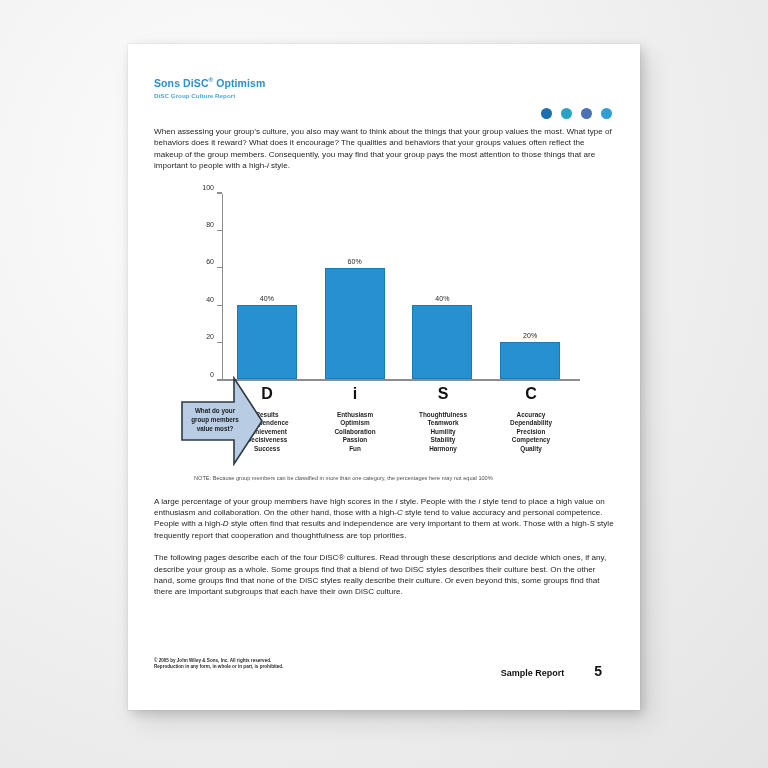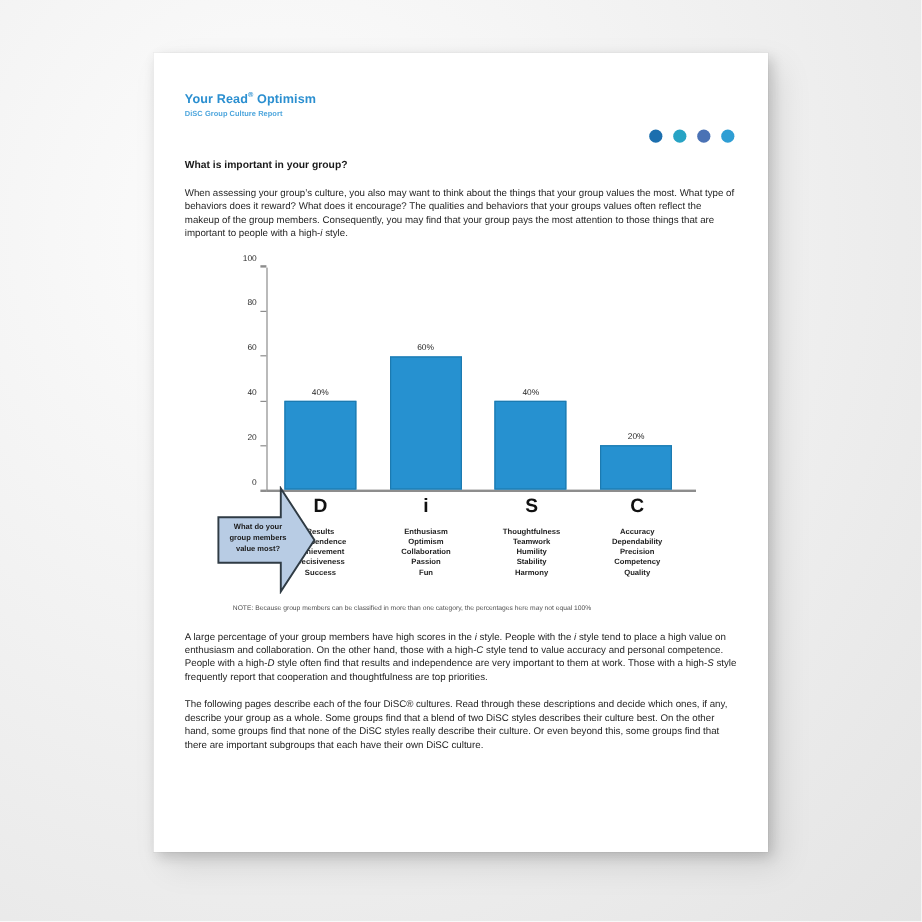--- a/index.html
+++ b/index.html
@@ -275,32 +275,31 @@
 </style>
 </head>
 <body>
 
 <div class="backdrop"></div>
 
 <div class="page">
   <div class="page-inner">
 
     <div class="report-header">
-      <div class="brand-title"><span>Your Read</span><sup>®</sup><span> Optimism</span></div>
+      <div class="brand-title"><span>Sons DiSC</span><sup>®</sup><span> Optimism</span></div>
       <div class="brand-sub">DiSC Group Culture Report</div>
 
       <div class="dot-row">
         <span class="dot" style="background:#1c6fae"></span>
         <span class="dot" style="background:#27a3c4"></span>
         <span class="dot" style="background:#4a72b5"></span>
         <span class="dot" style="background:#2f9ed4"></span>
       </div>
     </div>
 
-    <div class="section-heading">What is important in your group?</div>
     <div class="body-copy">When assessing your group’s culture, you also may want to think about the things that your group values the most. What type of behaviors does it reward? What does it encourage? The qualities and behaviors that your groups values often reflect the makeup of the group members. Consequently, you may find that your group pays the most attention to those things that are important to people with a high-<em>i</em> style.</div>
 
     <div class="chart-block">
 
       <div class="plot-area">
         <div class="y-axis">
           <span class="y-tick" style="bottom:0%"></span>
           <span class="y-tick" style="bottom:20%"></span>
           <span class="y-tick" style="bottom:40%"></span>
           <span class="y-tick" style="bottom:60%"></span>
@@ -390,15 +389,25 @@
           <div>value most?</div>
         </div>
       </div>
 
       <div class="chart-note">NOTE: Because group members can be classified in more than one category, the percentages here may not equal 100%</div>
     </div>
 
     <div class="body-copy">A large percentage of your group members have high scores in the <em>i</em> style. People with the <em>i</em> style tend to place a high value on enthusiasm and collaboration. On the other hand, those with a high-<em>C</em> style tend to value accuracy and personal competence. People with a high-<em>D</em> style often find that results and independence are very important to them at work. Those with a high-<em>S</em> style frequently report that cooperation and thoughtfulness are top priorities.</div>
     <div class="body-copy spaced">The following pages describe each of the four DiSC® cultures. Read through these descriptions and decide which ones, if any, describe your group as a whole. Some groups find that a blend of two DiSC styles describes their culture best. On the other hand, some groups find that none of the DiSC styles really describe their culture. Or even beyond this, some groups find that there are important subgroups that each have their own DiSC culture.</div>
 
+    <div class="footer">
+      <div class="copyright">
+        <div>© 2005 by John Wiley &amp; Sons, Inc. All rights reserved.</div>
+        <div>Reproduction in any form, in whole or in part, is prohibited.</div>
+      </div>
+      <div class="footer-right">
+        <span class="sample-report">Sample Report</span>
+        <span class="page-number">5</span>
+      </div>
+    </div>
 
   </div>
 </div>
 
 </body></html>

